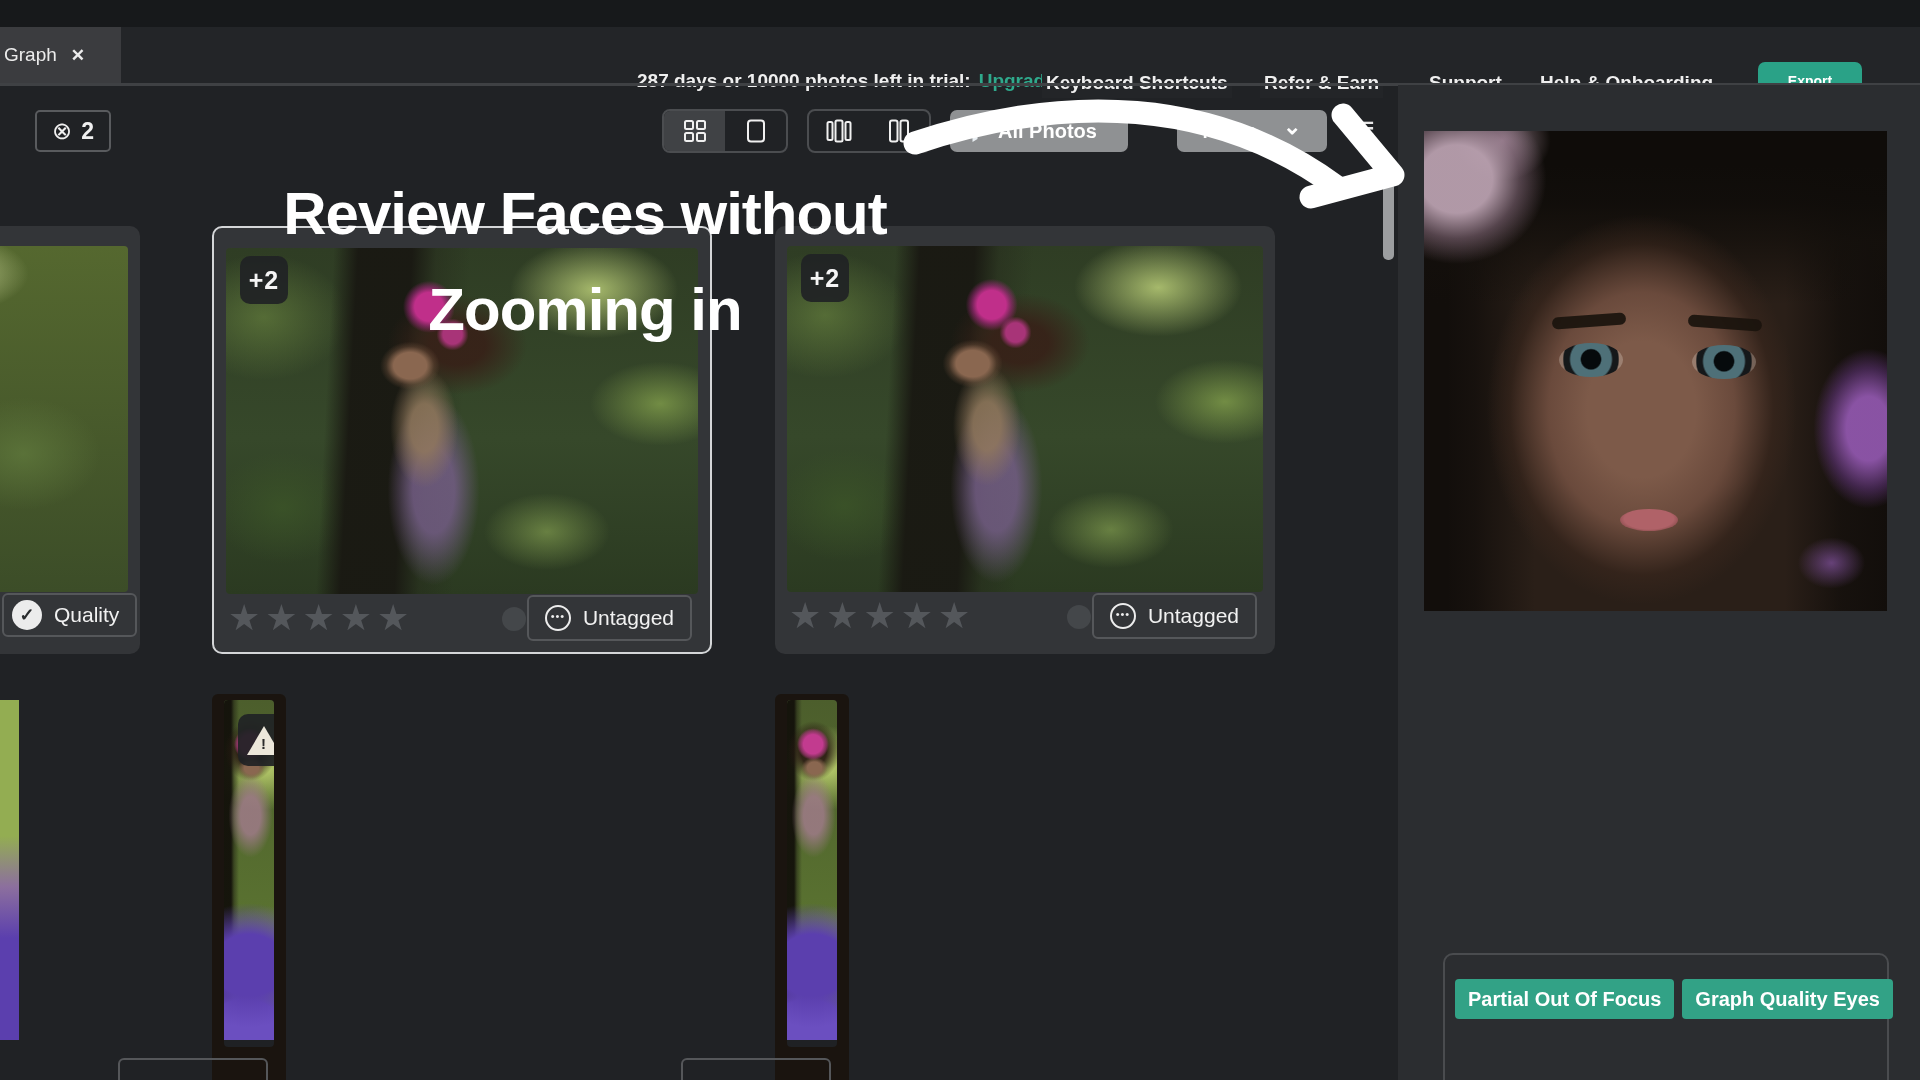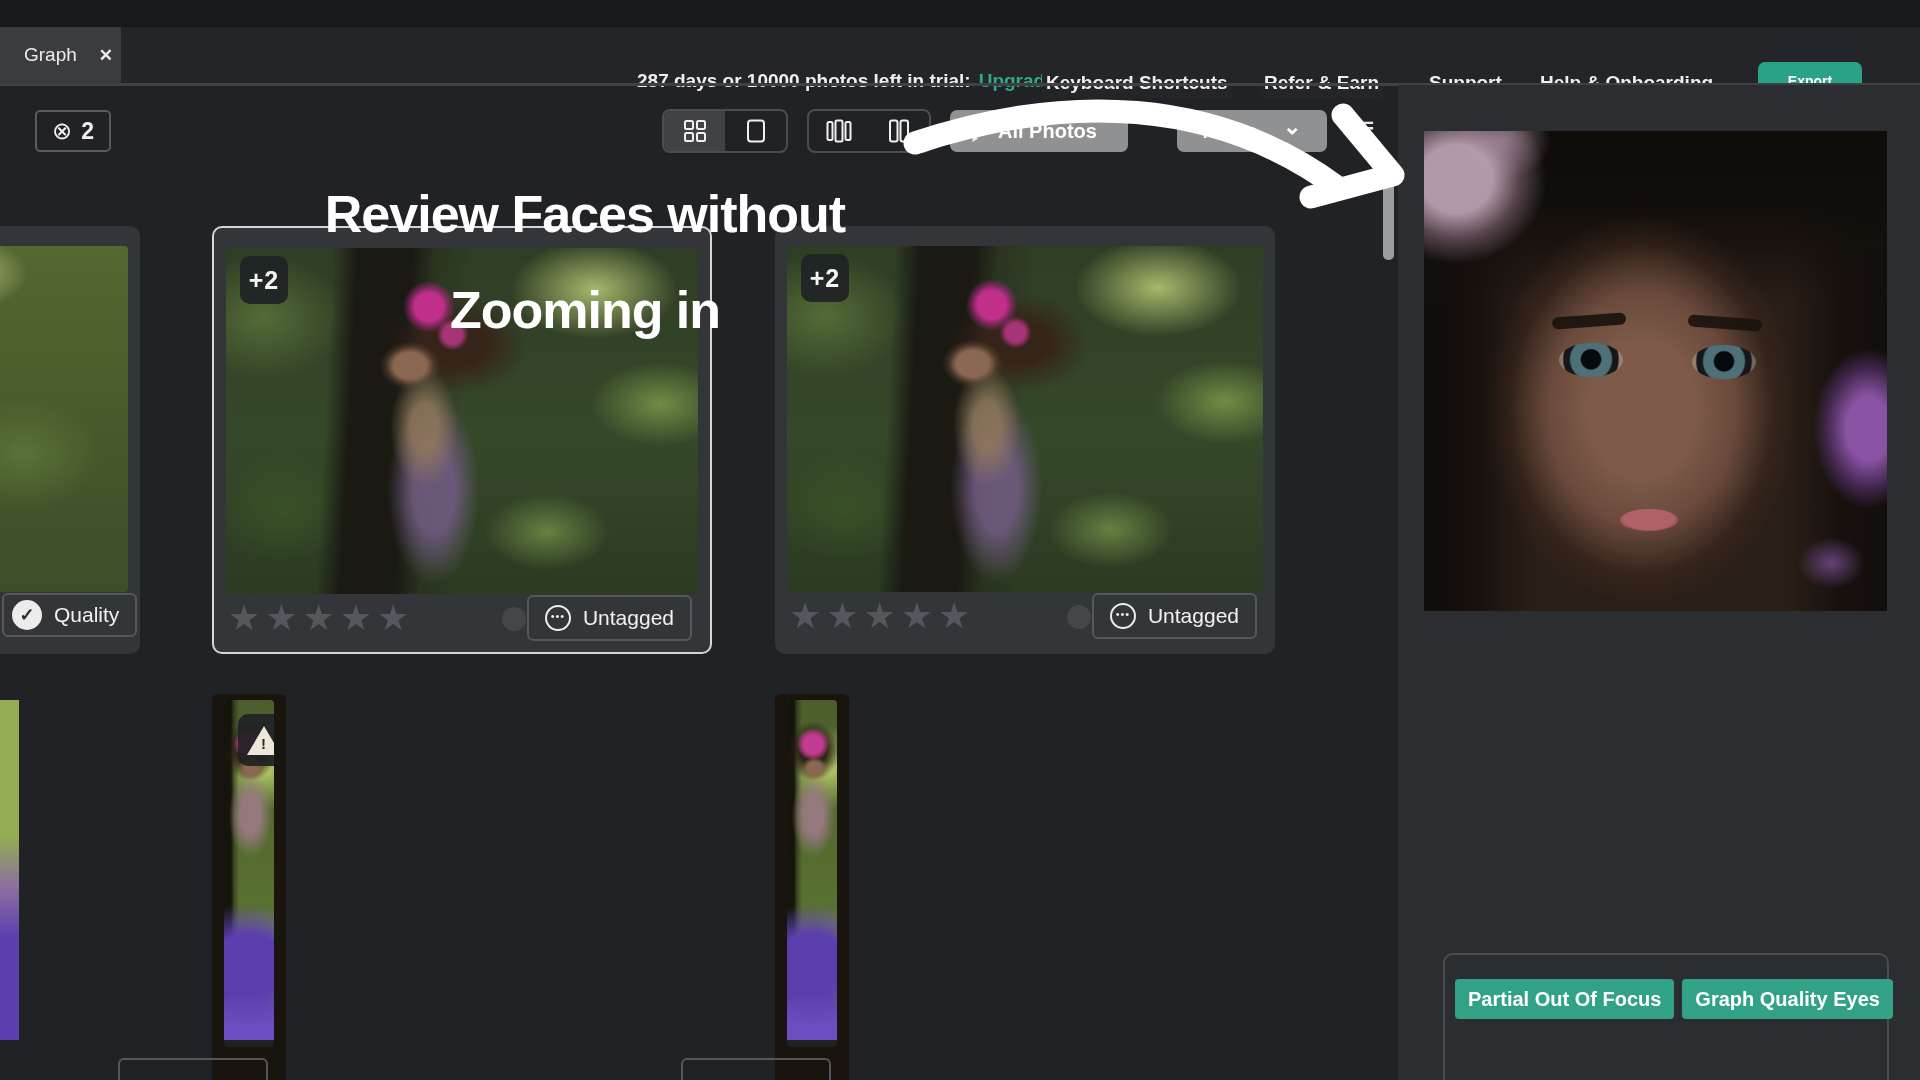--- a/index.html
+++ b/index.html
@@ -3,21 +3,21 @@
 <meta charset="utf-8">
 <style>
   html,body{margin:0;padding:0;background:#101113;}
   *{box-sizing:border-box;font-family:"Liberation Sans",sans-serif;}
   #stage{position:relative;width:1920px;height:1080px;overflow:hidden;background:#202225;}
 
   
   .strip-top{position:absolute;left:0;top:0;width:1920px;height:27px;background:#17191b;}
   .tabbar{position:absolute;left:0;top:27px;width:1920px;height:56px;background:#232528;}
   .divider{position:absolute;left:0;top:83px;width:1920px;height:3px;background:#3f4144;}
-  .tab{position:absolute;left:0;top:0;width:121px;height:56px;background:#3b3c3f;display:flex;align-items:center;padding:0 24px;gap:22px;}
+  .tab{position:absolute;left:0;top:0;width:121px;height:56px;background:#3b3c3f;display:flex;align-items:center;padding:0 4px;gap:14px;}
   .tab-label{color:#ececec;font-size:19px;}
   .tab-close{color:#ececec;font-size:17px;font-weight:bold;cursor:default;}
   .trial{position:absolute;left:637px;top:43px;font-size:19px;font-weight:600;color:#efefef;white-space:nowrap;}
   .trial .upg{color:#2fa98c;margin-left:8px;font-weight:600;}
   .navitem{position:absolute;top:43px;font-size:19px;font-weight:600;color:#efefef;white-space:nowrap;background:#232528;padding:2px 4px 4px 4px;}
   .btn-export{position:absolute;left:1758px;top:35px;width:104px;height:37px;background:#2aa287;border-radius:7px;color:#fff;font-size:14px;font-weight:bold;display:flex;align-items:center;justify-content:center;}
 
   
   .count-box{position:absolute;left:35px;top:110px;width:76px;height:42px;border:2px solid #595b5e;border-radius:5px;display:flex;align-items:center;justify-content:center;gap:9px;color:#f0f0f0;}
   .count-box .x-ic{font-size:24px;line-height:1;}
@@ -86,21 +86,21 @@
       radial-gradient(ellipse 72px 62px at 50% 78%, #5b3fae 0 50%, rgba(91,63,174,.6) 70%, transparent 100%),
       radial-gradient(ellipse 60px 45px at 42% 96%, #6b4fc0 0 60%, transparent 100%),
       linear-gradient(90deg, rgba(18,16,10,.95) 0 14%, rgba(30,30,18,.5) 20%, transparent 30%),
       radial-gradient(ellipse 80px 60px at 80% 20%, rgba(205,225,120,.85), transparent 70%),
       radial-gradient(ellipse 90px 70px at 85% 75%, rgba(170,200,100,.7), transparent 70%),
       linear-gradient(180deg,#4c5e2c,#617d33);}
   .photo-sliver{position:absolute;left:0;top:700px;width:19px;height:340px;z-index:2;
     background:linear-gradient(180deg,#93ad52 0 40%,#8c6f9e 55%,#5b3fae 70% 100%);}
 
   
-  .headline{position:absolute;left:135px;top:166px;width:900px;text-align:center;z-index:30;color:#ffffff;font-weight:bold;font-size:52px;letter-spacing:-1px;line-height:96px;}
+  .headline{position:absolute;left:135px;top:166px;width:900px;text-align:center;z-index:30;color:#ffffff;font-weight:bold;font-size:60px;letter-spacing:-1px;line-height:96px;}
   .arrow-svg{position:absolute;left:880px;top:75px;z-index:40;}
 
   
   .panel{position:absolute;left:1398px;top:85px;width:522px;height:995px;background:#2b2d30;}
   .photo-face{position:absolute;left:26px;top:46px;width:463px;height:480px;background:#2a1f18;overflow:hidden;}
   .face-base{position:absolute;inset:0;
     background:
       radial-gradient(ellipse 90px 85px at 7% 10%, rgba(185,160,175,.95) 0 40%, rgba(150,120,140,.5) 70%, transparent 100%),
       radial-gradient(ellipse 60px 50px at 17% 2%, rgba(165,140,155,.85), transparent 80%),
       radial-gradient(ellipse 55px 80px at 96% 62%, rgba(150,90,180,.9) 0 40%, rgba(110,60,140,.5) 75%, transparent 100%),

